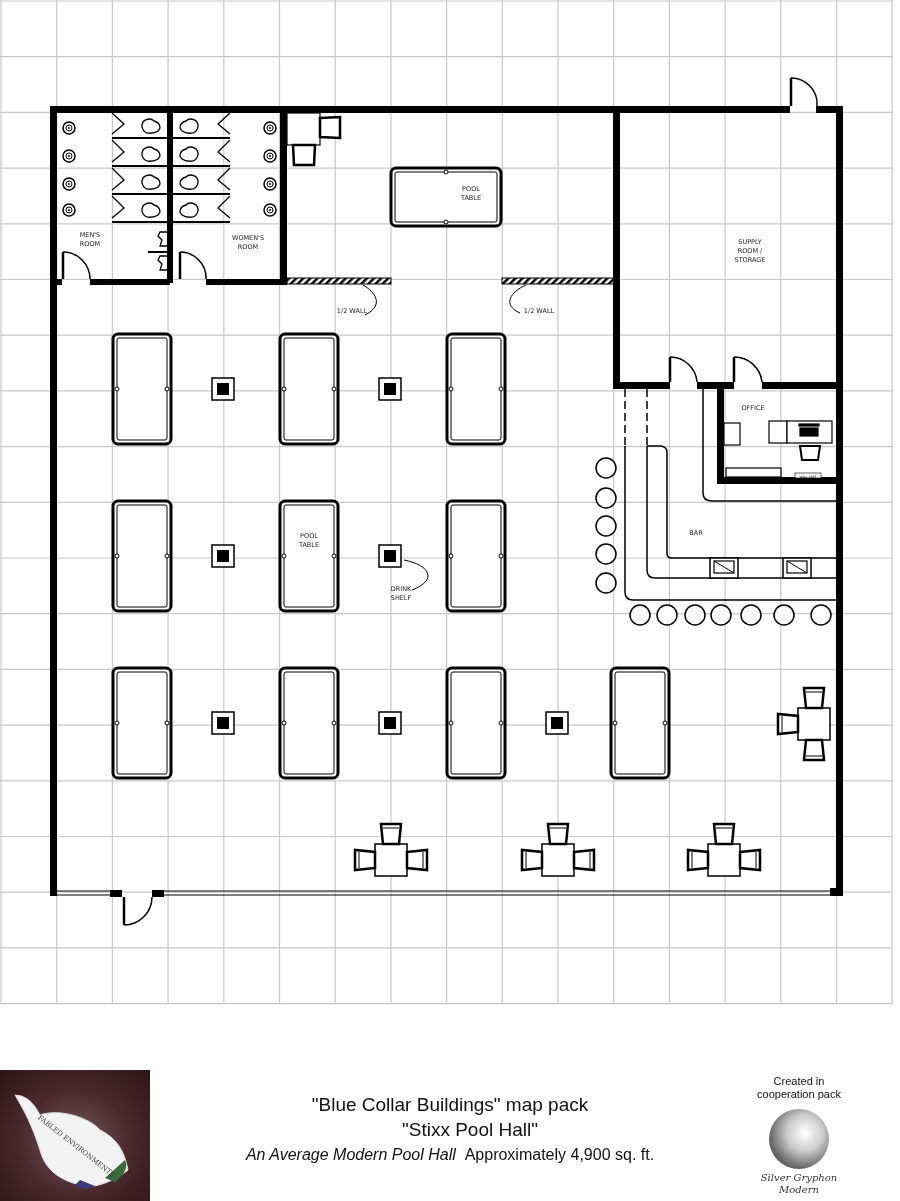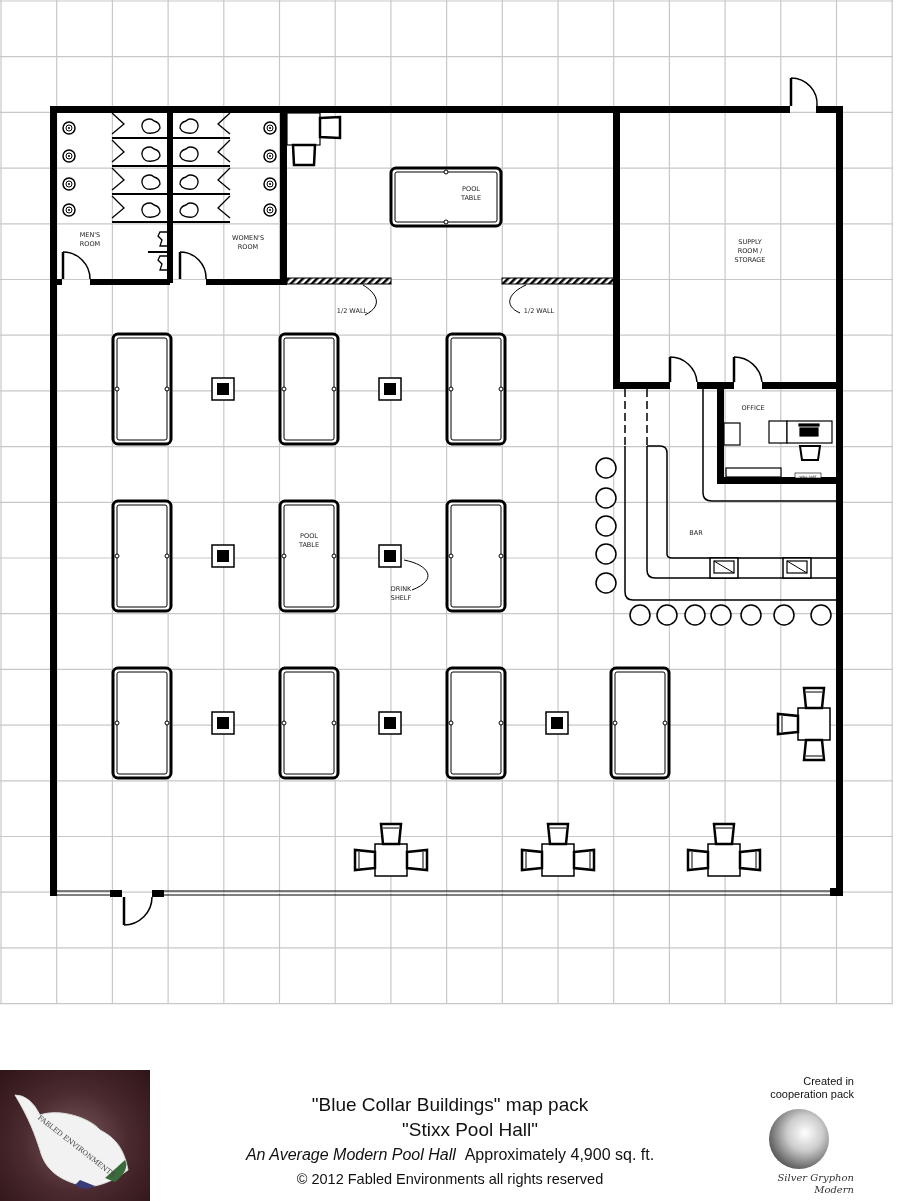--- a/index.html
+++ b/index.html
@@ -8,21 +8,21 @@
   .lbl{font-family:"DejaVu Sans",sans-serif;font-size:6.5px;fill:#222;text-anchor:middle;}
   .logo-left{position:absolute;left:0;top:1070px;width:150px;height:131px;
     background:radial-gradient(ellipse at 50% 55%, #7a5b5e 0%, #4a2a2e 50%, #2e1418 100%);}
   .logo-left svg{width:150px;height:131px;}
   .credits{position:absolute;left:170px;top:1092px;width:560px;text-align:center;color:#111;}
   .credits .l1{font-size:19px;line-height:26px;}
   .credits .l2{font-size:19px;line-height:24px;padding-left:40px;}
   .credits .l3{font-size:16px;line-height:26px;}
   .credits .l3 i{font-style:italic;}
   .credits .l4{font-size:14.5px;line-height:22px;}
-  .partner{position:absolute;left:744px;top:1075px;width:110px;text-align:right;font-size:11px;line-height:13px;color:#111;}
+  .partner{position:absolute;left:744px;top:1075px;width:110px;text-align:center;font-size:11px;line-height:13px;color:#111;}
   .partner .disc{margin:8px auto 0;width:60px;height:60px;border-radius:50%;
     background:radial-gradient(circle at 60% 40%, #fff 0%, #ccc 35%, #666 70%, #222 100%);position:relative;}
   .partner .brand{font-family:"DejaVu Serif",serif;font-style:italic;font-size:10px;color:#333;margin-top:3px;line-height:12px;}
 </style>
 </head>
 <body>
 
 <svg id="map" viewBox="0 0 900 1010" xmlns="http://www.w3.org/2000/svg">
   <defs>
     <pattern id="hatch" width="5" height="5" patternUnits="userSpaceOnUse" patternTransform="rotate(45)">
@@ -335,21 +335,20 @@
     <path d="M125,90 Q130,100 115,112 L105,108 Z" fill="#3a6b3a"></path>
     <path d="M75,115 Q85,122 95,116 L80,110 Z" fill="#3a3a7a"></path>
     <text x="75" y="78" transform="rotate(38 75 78)" style="font-size:7px;font-family:'DejaVu Serif',serif;fill:#444;text-anchor:middle;">FABLED ENVIRONMENTS</text>
   </svg>
 </div>
 
 <div class="credits">
   <div class="l1">"Blue Collar Buildings" map pack</div>
   <div class="l2">"Stixx Pool Hall"</div>
   <div class="l3"><i>An Average Modern Pool Hall</i>&nbsp;&nbsp;<span>Approximately 4,900 sq. ft.</span></div>
-  <div class="l4">© 2012 Fabled Environments all rights reserved</div>
 </div>
 
 <div class="partner">
   <div>Created in</div>
   <div>cooperation pack</div>
   <div class="disc"></div>
   <div class="brand">
     <div>Silver Gryphon</div>
     <div>Modern</div>
   </div>

